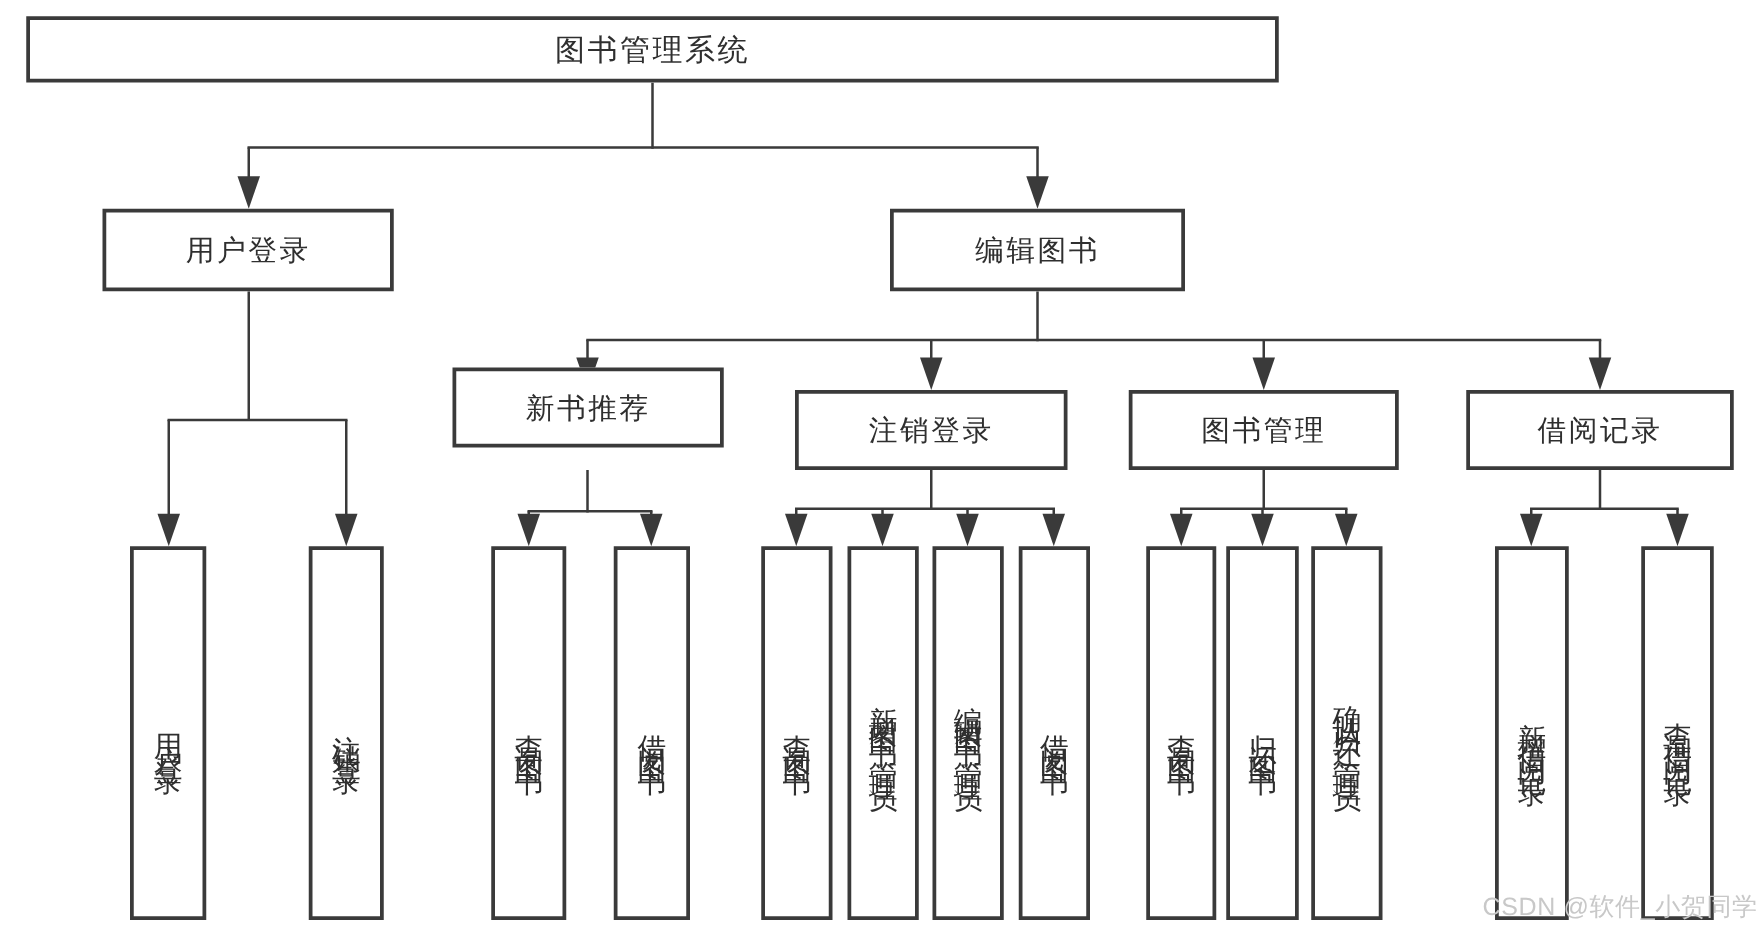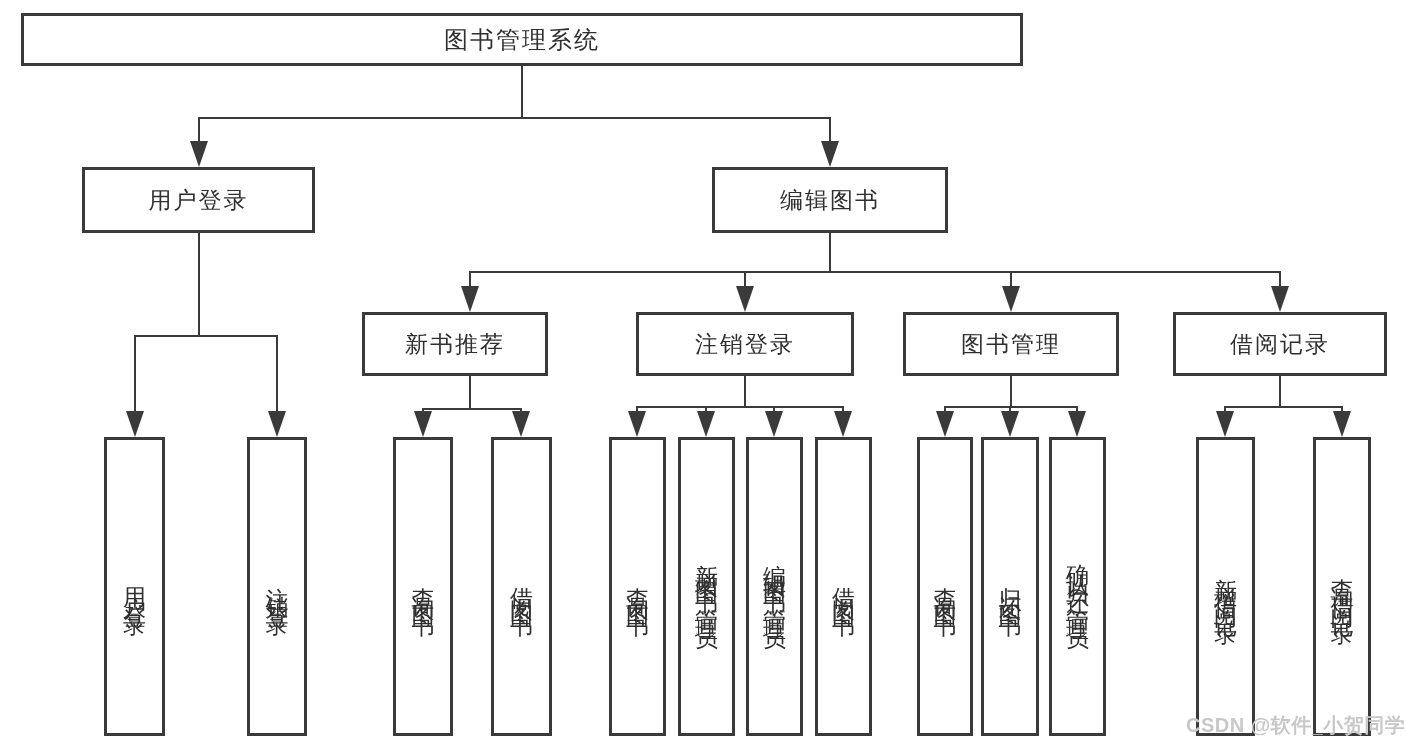--- a/index.html
+++ b/index.html
@@ -23,21 +23,21 @@
     color:var(--text);
   }
   .hline,.vline{position:absolute;background:var(--line);z-index:1;}
   .arrowhead{
     position:absolute;width:0;height:0;z-index:1;
     border-left:9px solid transparent;border-right:9px solid transparent;
     border-top:26px solid var(--line);
   }
   .watermark{
     position:absolute;left:1186px;top:712px;z-index:6;
-    font-size:20px;color:#c8c8c8;letter-spacing:.5px;white-space:nowrap;font-weight:bold;
+    font-size:20px;color:#c8c8c8;letter-spacing:.5px;white-space:nowrap;
   }
 </style>
 </head>
 <body>
 
 <div class="stage" style="--line: #3a3a3a; --text: #2f2f2f; background: rgb(255, 255, 255);">
 
   <div id="connectors">
       <div class="vline" style="left: 521px; top: 66px; width: 2px; height: 53px;"></div>
       <div class="hline" style="left: 198px; top: 117px; width: 633px; height: 2px;"></div>
@@ -97,21 +97,21 @@
     <span>图书管理系统</span>
   </div>
 
   <div class="node" style="left:82px;top:167px;width:233px;height:66px;">
     <span>用户登录</span>
   </div>
   <div class="node" style="left:712px;top:167px;width:236px;height:66px;">
     <span>编辑图书</span>
   </div>
 
-  <div class="node" style="left:362px;top:312px;width:186px;height:64px;">
+  <div class="node" style="left:362px;top:294px;width:217px;height:64px;">
     <span>新书推荐</span>
   </div>
   <div class="node" style="left:636px;top:312px;width:218px;height:64px;">
     <span>注销登录</span>
   </div>
   <div class="node" style="left:903px;top:312px;width:216px;height:64px;">
     <span>图书管理</span>
   </div>
   <div class="node" style="left:1173px;top:312px;width:214px;height:64px;">
     <span>借阅记录</span>

